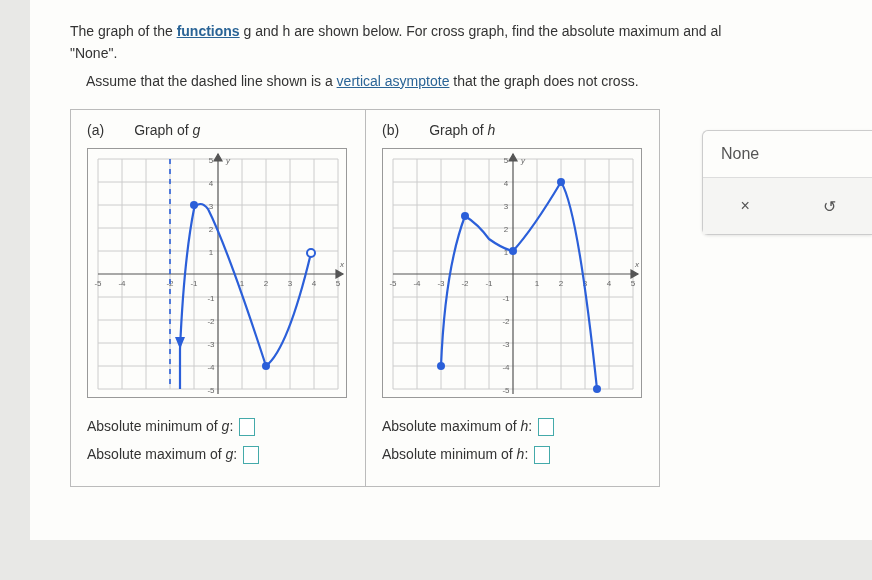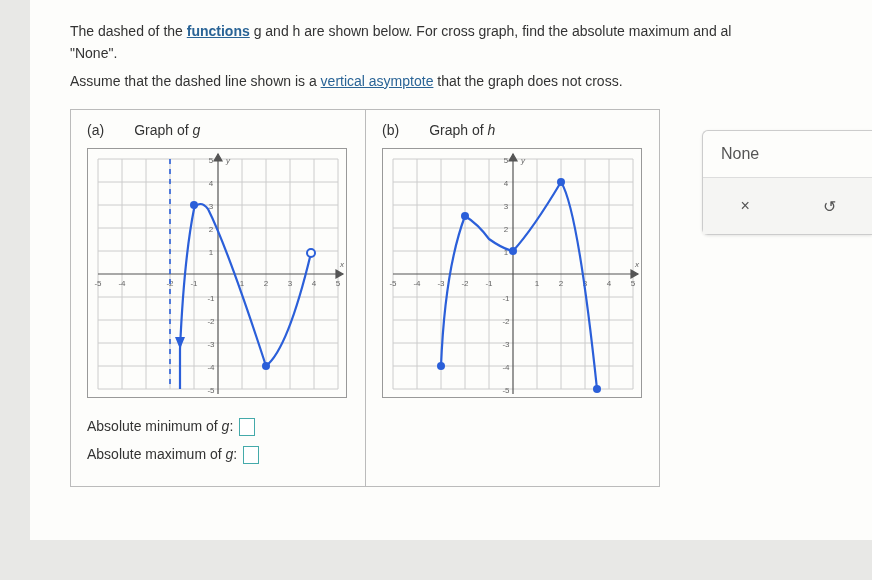--- a/index.html
+++ b/index.html
@@ -17,21 +17,21 @@
       padding: 20px 0 40px 40px;
       min-height: 540px;
       color: #333;
     }
     .problem-text {
       font-size: 14px;
       line-height: 1.6;
       margin-bottom: 8px;
     }
     .problem-text .underline { text-decoration: underline; color: #2a6496; font-weight: bold; }
-    .assume-text { font-size: 14px; margin-bottom: 20px; }
+    .assume-text { font-size: 14px; margin-bottom: 20px; margin-left: 16px; }
     .assume-text .underline { text-decoration: underline; color: #2a6496; }
     .panels {
       display: flex;
       gap: 0;
       border: 1px solid #bbb;
       width: 590px;
     }
     .panel {
       padding: 12px 16px 18px 16px;
       width: 295px;
@@ -99,21 +99,21 @@
       font-size: 16px;
     }
     svg { display: block; }
   </style>
 </head>
 <body>
 
 <div class="page">
 
   <p class="problem-text">
-    <span>The dashed of the </span><span class="underline">functions</span><span> g and h are shown below. For cross graph, find the absolute maximum and al</span><br>
+    <span>The graph of the </span><span class="underline">functions</span><span> g and h are shown below. For cross graph, find the absolute maximum and al</span><br>
     <span>"None".</span>
   </p>
 
   <p class="assume-text">
     <span>Assume that the dashed line shown is a </span><span class="underline">vertical asymptote</span><span> that the graph does not cross.</span>
   </p>
 
   <div class="panels">
 
     <div class="panel">
@@ -268,20 +268,30 @@
 
           <path d="M 58 217 Q 62 120, 82 67 Q 95 75, 106 90 Q 120 100, 130 102 Q 150 80, 178 33 Q 195 60, 214 240" fill="none" stroke="#2b5fd9" stroke-width="2.2"></path>
 
           <circle cx="58" cy="217" r="4" fill="#2b5fd9"></circle>
           <circle cx="82" cy="67" r="4" fill="#2b5fd9"></circle>
           <circle cx="130" cy="102" r="4" fill="#2b5fd9"></circle>
           <circle cx="178" cy="33" r="4" fill="#2b5fd9"></circle>
           <circle cx="214" cy="240" r="4" fill="#2b5fd9"></circle>
         </svg>
       </div>
+      <div class="answers">
+        <div>
+          <span>Absolute maximum of </span><span class="fn">h</span><span>:</span>
+          <span class="answer-box"></span>
+        </div>
+        <div>
+          <span>Absolute minimum of </span><span class="fn">h</span><span>:</span>
+          <span class="answer-box"></span>
+        </div>
+      </div>
     </div>
 
   </div>
 </div>
 
 <div class="sidebar">
   <div class="sidebar-top">None</div>
   <div class="sidebar-row">
     <div class="sidebar-btn">
       <span>×</span>

